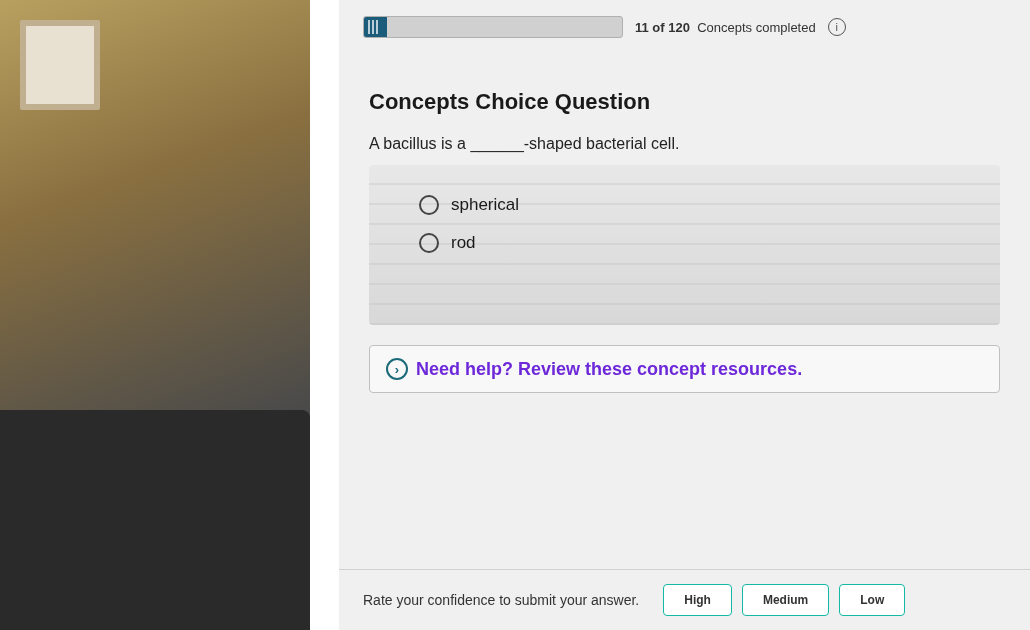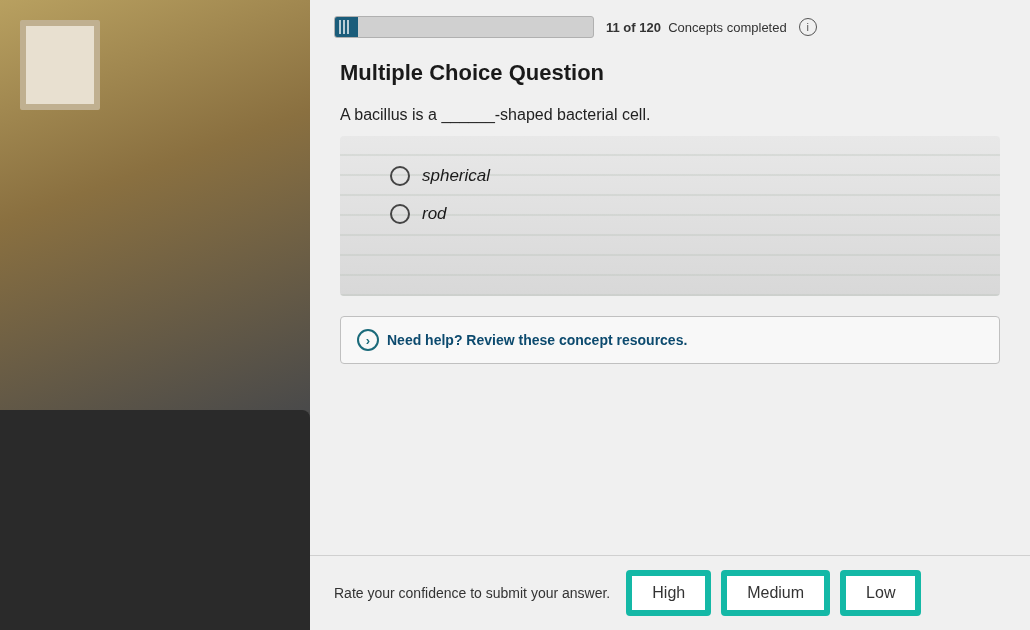--- a/index.html
+++ b/index.html
@@ -1,15 +1,15 @@
 <!DOCTYPE html>
 <html><head>
   <meta charset="utf-8">
   <style>
-    * { margin: 0; padding: 0; box-sizing: border-box; }
+    * { margin: 0; padding: 0; box-sizing: border-box; gap: 29px; }
 
     body {
       width: 1030px;
       height: 630px;
       overflow: hidden;
       font-family: Arial, sans-serif;
       display: flex;
     }
 
     
@@ -142,21 +142,20 @@
 
     
     .choices-area {
       background: linear-gradient(180deg, #e8e8e8 0%, #d8d8d8 100%);
       border-radius: 4px;
       padding: 30px 40px 30px 50px;
       margin-bottom: 20px;
       position: relative;
       overflow: hidden;
       min-height: 160px;
-      font-style: italic;
     }
 
     
     .choices-overlay {
       position: absolute;
       top: 0; left: 0; right: 0; bottom: 0;
       background: repeating-linear-gradient(
         180deg,
         transparent,
         transparent 18px,
@@ -215,49 +214,50 @@
       display: flex;
       align-items: center;
       justify-content: center;
       color: #1a6a7a;
       font-size: 13px;
       font-weight: bold;
       flex-shrink: 0;
     }
 
     .help-text {
-      font-size: 14px;
-      font-weight: bold;
-      color: #0c4a6e;
+      font-size: 18px;
+      font-weight: bold;
+      color: #6d28d9;
     }
 
     
     .bottom-bar {
       display: flex;
       align-items: center;
       padding: 14px 24px;
       background: #f0f0f0;
       border-top: 1px solid #d0d0d0;
       gap: 10px;
     }
 
     .bottom-label {
       font-size: 14px;
       color: #333;
-      margin-right: 6px;
+      margin-right: 14px;
     }
 
     .confidence-btn {
       padding: 8px 20px;
-      border: 6px solid #14b8a6;
+      border: 1px solid #14b8a6;
       background: #fff;
       border-radius: 4px;
-      font-size: 16px;
+      font-size: 12px;
       color: #333;
       cursor: pointer;
+      font-weight: bold;
     }
   </style>
 </head>
 <body>
 
 <div class="left-panel">
   <div class="photo-frame"></div>
   <div class="furniture-area"></div>
 </div>
 
@@ -275,21 +275,21 @@
     </div>
     <span class="progress-text">
       <strong>11 of 120</strong>
       &nbsp;<span>Concepts completed</span>
     </span>
     <div class="info-icon">i</div>
   </div>
 
   <div class="main-content">
 
-    <div class="question-title">Multiple Choice Question</div>
+    <div class="question-title">Concepts Choice Question</div>
 
     <div class="question-text">
       <span>A bacillus is a </span><span>______</span><span>-shaped bacterial cell.</span>
     </div>
 
     <div class="choices-area">
       <div class="choices-overlay"></div>
 
       <div class="choice-item">
         <div class="radio-circle"></div>

